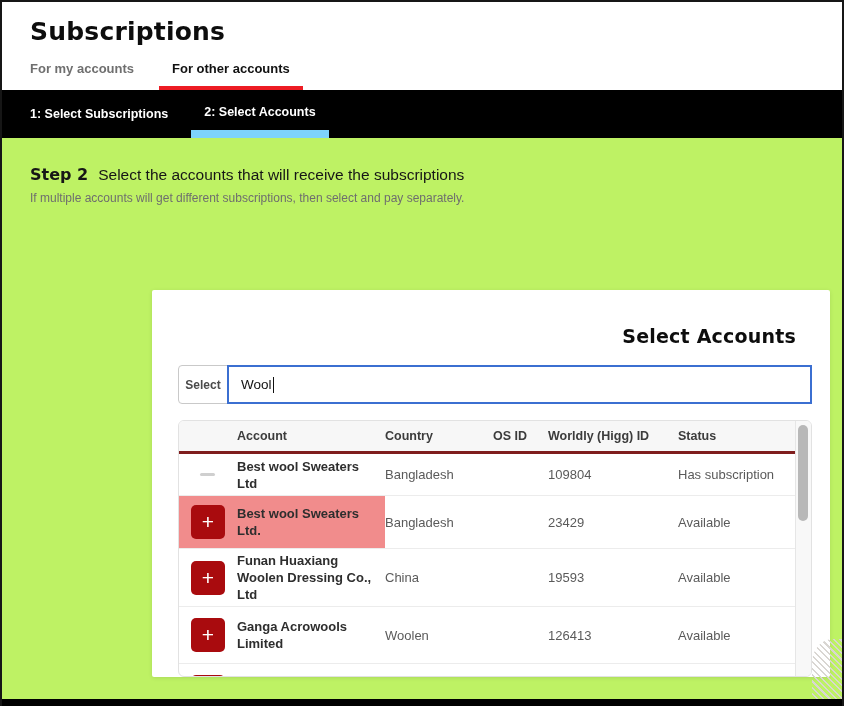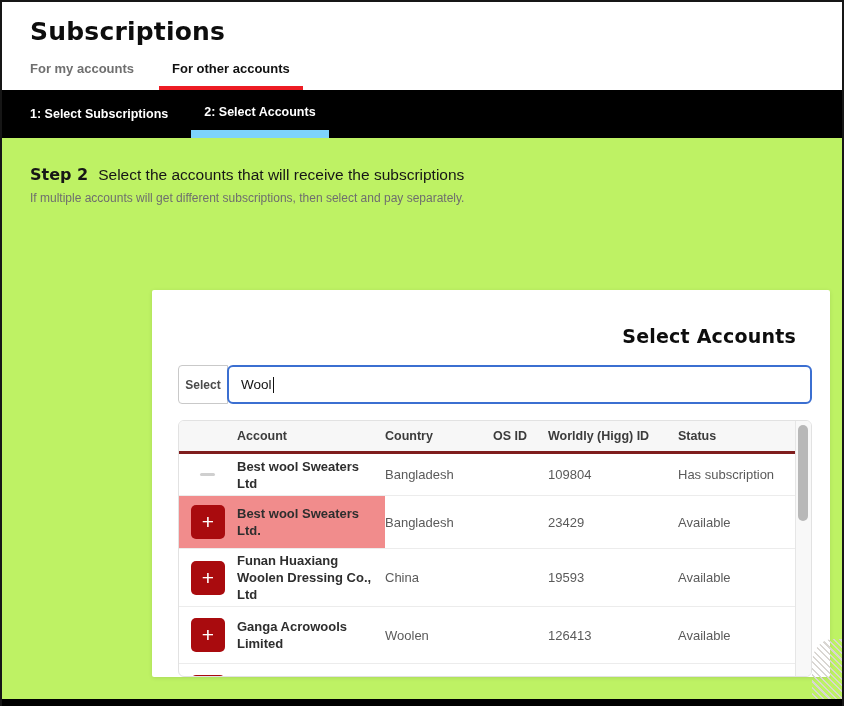--- a/index.html
+++ b/index.html
@@ -41,21 +41,21 @@
     font-family:"DejaVu Sans",sans-serif;font-weight:700;
     font-size:19px;color:#0d0d0d;margin:16px;line-height:24px;letter-spacing:.2px;text-align:right;
   }
   .search-row{display:flex;margin-top:17px;height:39px;}
   .filter-label{
     width:50px;box-sizing:border-box;border:1px solid #c9c9c9;border-radius:4px 0 0 4px;
     display:flex;align-items:center;justify-content:center;
     font-size:12px;font-weight:700;color:#4a4a4a;background:#fff;
   }
   .search-input{
-    flex:1;box-sizing:border-box;border:2px solid #3B6FD1;border-radius:6px;
+    flex:1;box-sizing:border-box;border:2px solid #3B6FD1;border-radius:0;
     margin-left:-1px;background:#fff;display:flex;align-items:center;
     padding:0 12px;font-size:13.5px;color:#111;
   }
   .caret{display:inline-block;width:1.5px;height:16px;background:#111;margin-left:1px;}
   
   .table-wrap{
     margin-top:16px;height:257px;box-sizing:border-box;
     border:1px solid #e2e2e2;border-radius:6px;overflow:hidden;
     display:flex;background:#fff;
   }

